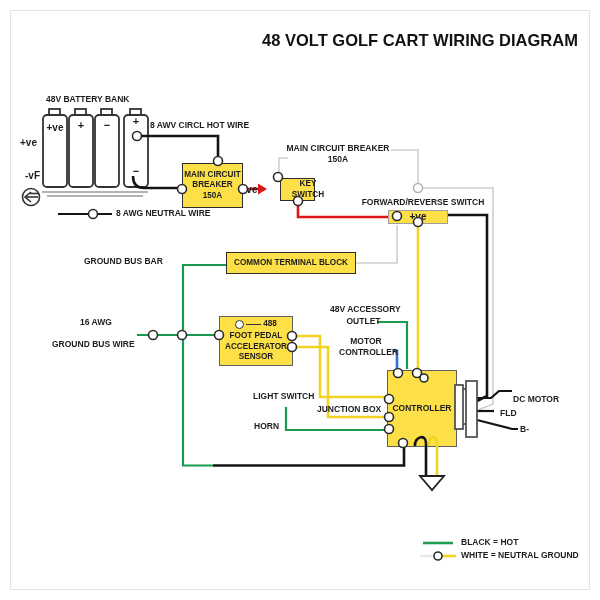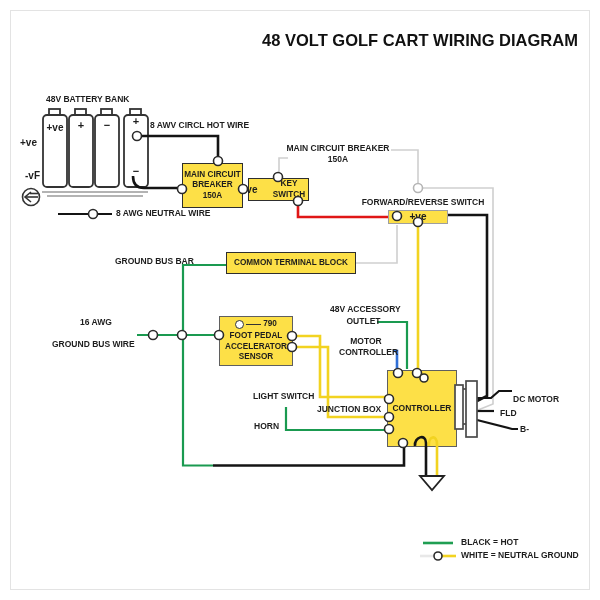--- a/index.html
+++ b/index.html
@@ -95,35 +95,35 @@
       <path d="M393,351 L397,351 L397,370"></path>
     </g>
   </svg>
 
   <div class="box" style="left:182px;top:163px;width:61px;height:45px;">
     <div>MAIN CIRCUIT</div>
     <div>BREAKER</div>
     <div>150A</div>
   </div>
 
-  <div class="box" style="left:248px;top:178px;width:61px;height:23px;padding-left:21px;">
+  <div class="box" style="left:280px;top:178px;width:35px;height:23px;padding-left:21px;">
     <div>KEY SWITCH</div>
   </div>
 
   <div class="box gray" style="left:388px;top:210px;width:60px;height:14px;"></div>
 
   <div class="box" style="left:226px;top:252px;width:130px;height:22px;">
     <div>COMMON TERMINAL BLOCK</div>
   </div>
 
   <div class="box mid" style="left:219px;top:316px;width:74px;height:50px;">
     <div class="pinrow">
       <span class="pin-circle"></span>
       <span class="pin-dash"></span>
-      <span>790</span>
+      <span>488</span>
     </div>
     <div>FOOT PEDAL</div>
     <div>ACCELERATOR</div>
     <div>SENSOR</div>
   </div>
 
   <div class="box mid" style="left:387px;top:370px;width:70px;height:77px;font-size:8.5px;">
     <div>CONTROLLER</div>
   </div>
 
@@ -141,21 +141,21 @@
   <div class="lbl" style="left:150px;top:121px;">8 AWV CIRCL HOT WIRE</div>
   <div class="lbl" style="left:116px;top:209px;">8 AWG NEUTRAL WIRE</div>
   <div class="lbl small" style="left:243px;top:184px;">-ve</div>
 
   <div class="lbl center" style="left:285px;top:144px;width:106px;">MAIN CIRCUIT BREAKER</div>
   <div class="lbl center" style="left:285px;top:155px;width:106px;">150A</div>
 
   <div class="lbl center" style="left:360px;top:198px;width:126px;">FORWARD/REVERSE SWITCH</div>
   <div class="lbl small center" style="left:404px;top:211px;width:28px;">+ve</div>
 
-  <div class="lbl" style="left:84px;top:257px;margin-left:31px;">GROUND BUS BAR</div>
+  <div class="lbl" style="left:84px;top:257px;">GROUND BUS BAR</div>
   <div class="lbl right" style="left:80px;top:318px;width:57px;">16 AWG</div>
   <div class="lbl" style="left:52px;top:329px;margin-top:11px;">GROUND BUS WIRE</div>
 
   <div class="lbl" style="left:330px;top:305px;">48V ACCESSORY</div>
   <div class="lbl center" style="left:330px;top:317px;width:67px;">OUTLET</div>
 
   <div class="lbl center" style="left:339px;top:337px;width:54px;">MOTOR</div>
   <div class="lbl" style="left:339px;top:348px;">CONTROLLER</div>
 
   <div class="lbl" style="left:253px;top:392px;">LIGHT SWITCH</div>

